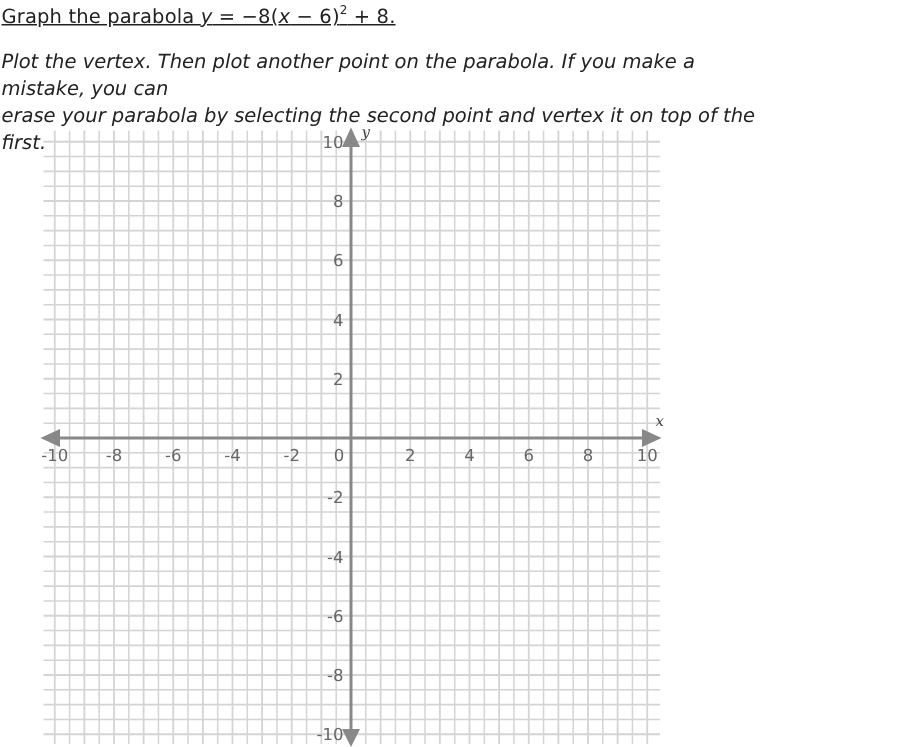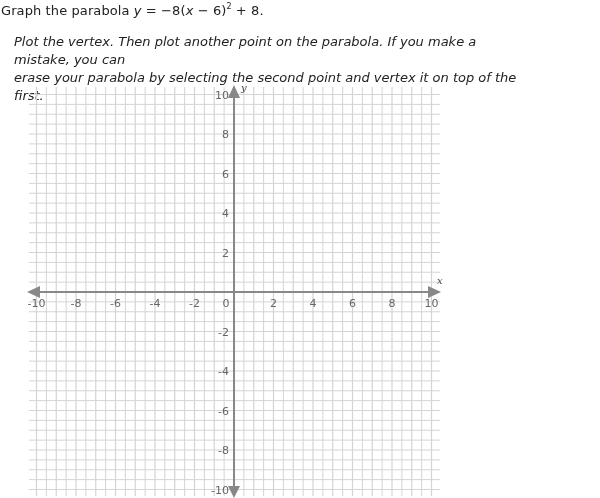--- a/index.html
+++ b/index.html
@@ -1,20 +1,20 @@
 <!DOCTYPE html>
 <html><head>
 <meta charset="utf-8">
 <style>
   html, body { margin:0; padding:0; background:#ffffff; }
   body { width:600px; height:498px; position:relative; overflow:hidden; font-family:"DejaVu Sans", sans-serif; color:#222; }
-  .prompt { position:absolute; left:1px; top:2px; font-size:13px; letter-spacing:0.1px; white-space:nowrap; }
+  .prompt { position:absolute; left:1px; top:2px; font-size:13px; letter-spacing:0.1px; white-space:nowrap;text-decoration:underline; }
   .prompt i { font-style:italic; }
   .prompt sup { font-size:8px; vertical-align:6px; }
-  .instr { position:absolute; left:14px; top:33px; font-size:13px; font-style:italic; line-height:18px; width:508px; }
+  .instr { position:absolute; left:1px; top:33px; font-size:13px; font-style:italic; line-height:18px; width:508px; }
   .graph { position:absolute; left:0; top:0; }
   .tick { font-family:"DejaVu Sans", sans-serif; font-size:11px; fill:#666; }
   .axislbl { font-family:"DejaVu Serif", serif; font-style:italic; font-size:10px; fill:#444; }
 </style>
 </head>
 <body>
 
 <div class="prompt"><span>Graph the parabola </span><i>y</i><span> = −8(</span><i>x</i><span> − 6)</span><sup>2</sup><span> + 8.</span></div>
 
 <div class="instr">

